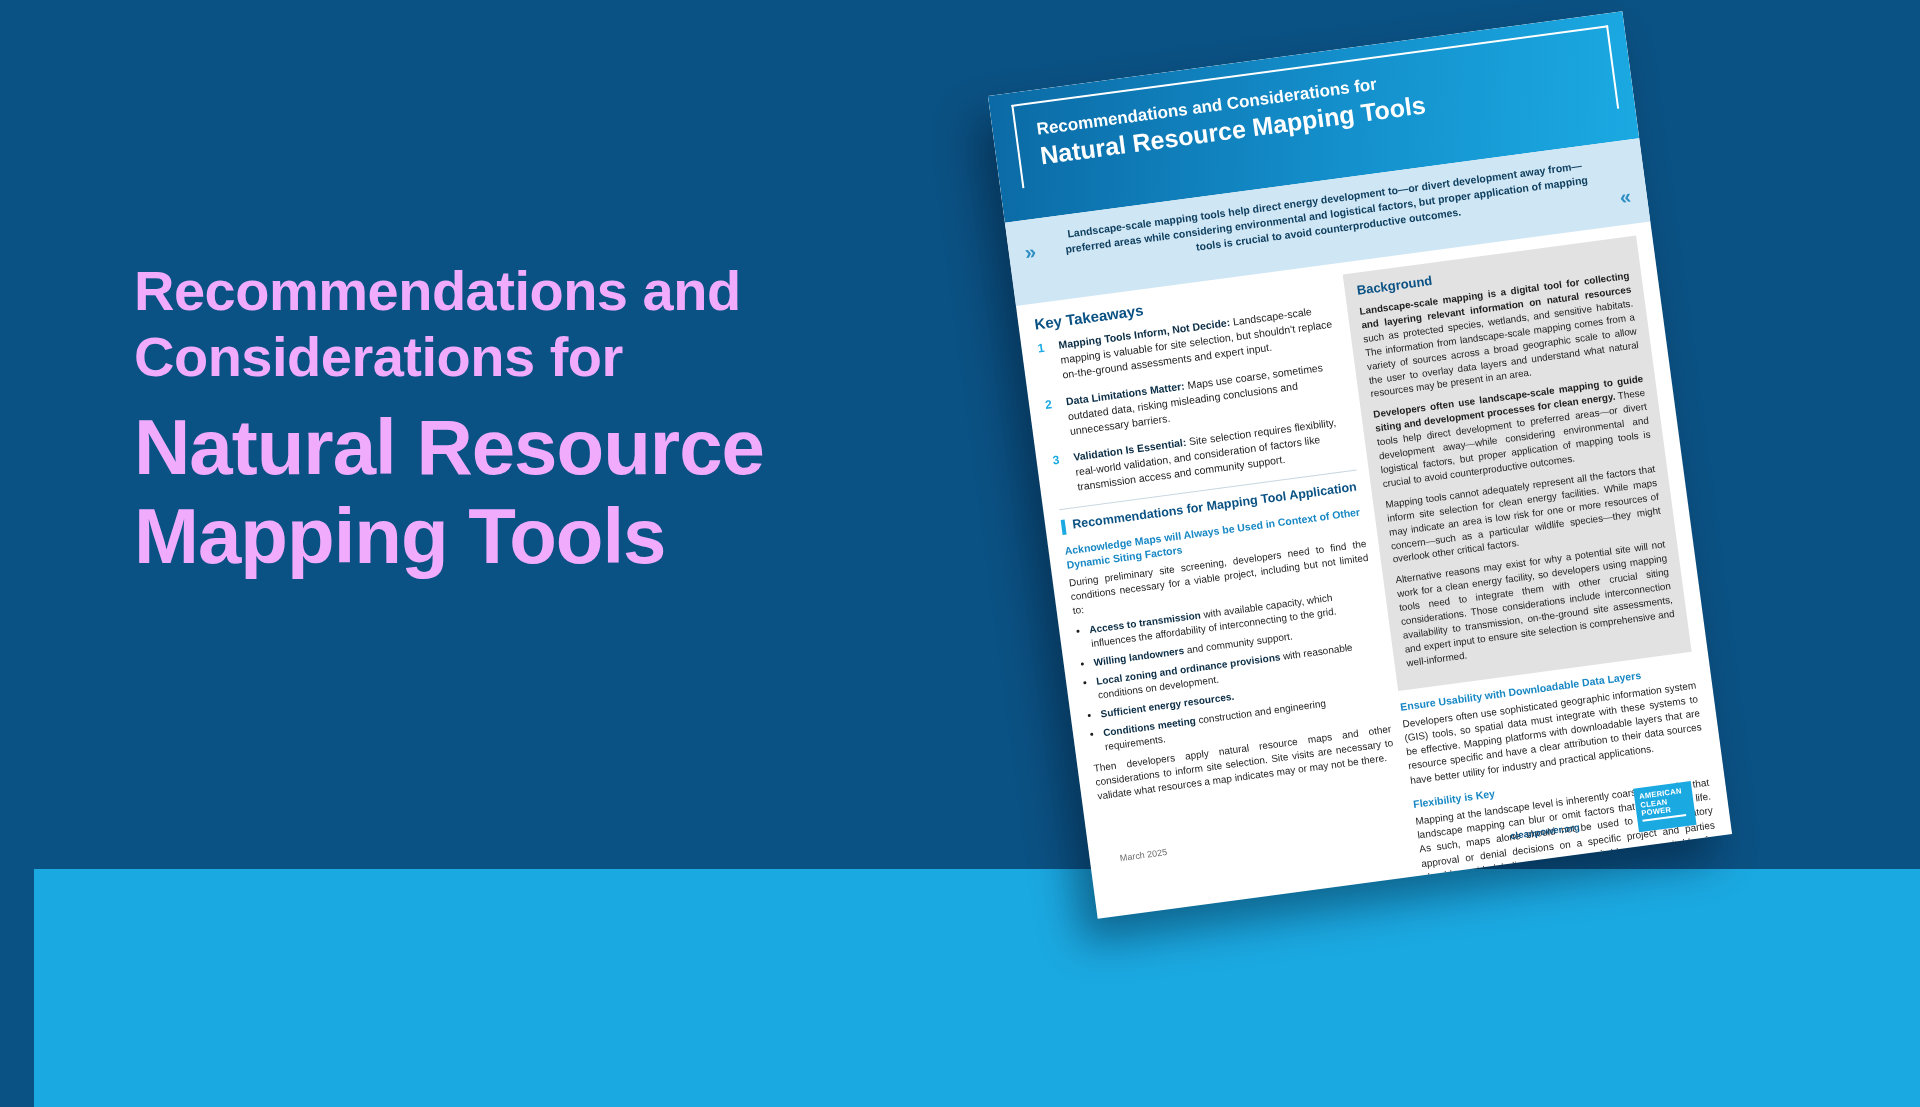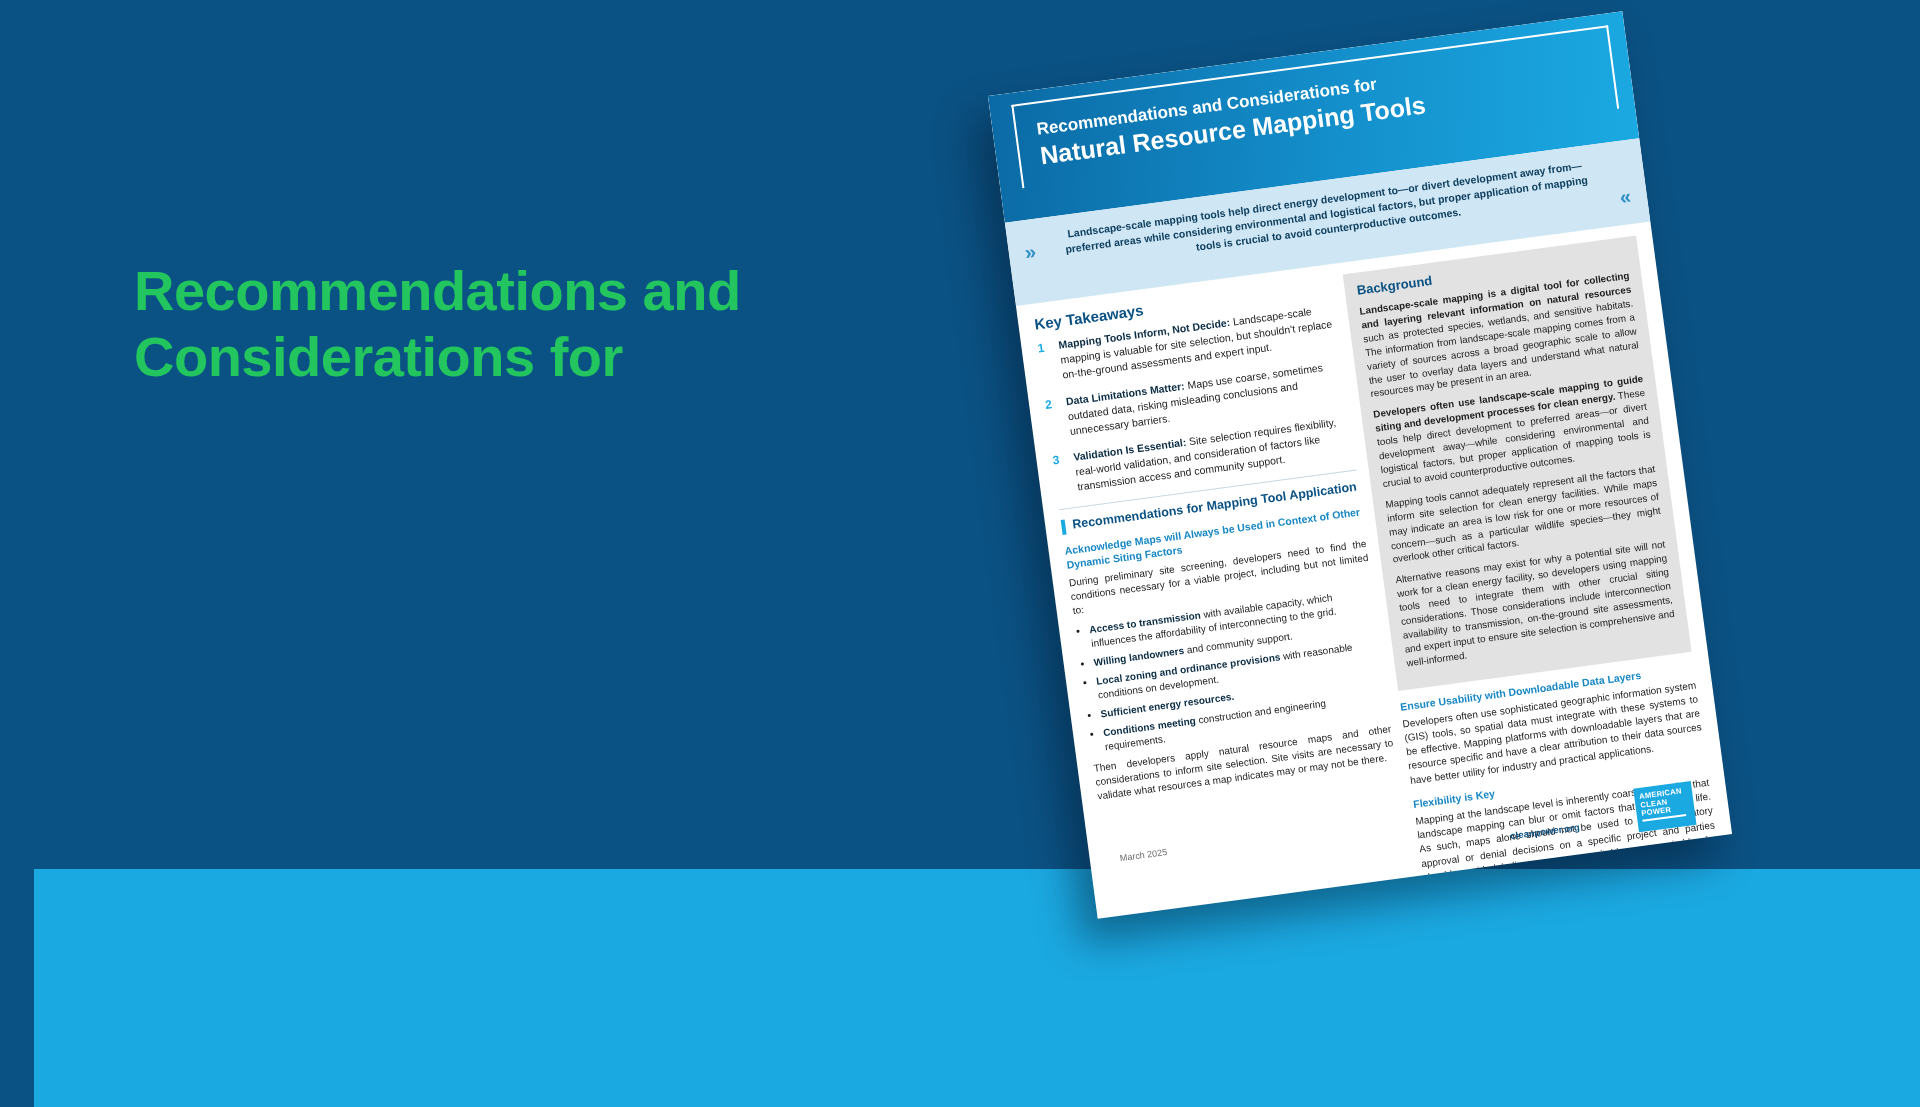--- a/index.html
+++ b/index.html
@@ -37,21 +37,21 @@
     height: 238px;
     background: #0b5284;
   }
 
   
   .title-wrap {
     position: absolute;
     left: 134px;
     top: 258px;
     width: 950px;
-    color: #22c55e;
+    color: #f0abfc;
   }
   .title-small {
     font-size: 56px;
     font-weight: bold;
     line-height: 1.17;
     letter-spacing: -0.5px;
     margin: 0 0 14px 0;
     white-space: pre-line;
   }
   .title-big {
@@ -301,20 +301,22 @@
 </head>
 <body>
 
 <div class="bg-dark"></div>
 <div class="bg-bottom-band"></div>
 <div class="bg-bottom-dark-block"></div>
 
 <div class="title-wrap">
   <h2 class="title-small">Recommendations and
 Considerations for</h2>
+  <h1 class="title-big">Natural Resource
+Mapping Tools</h1>
 </div>
 
 <div class="doc-stage">
   <div class="doc-sheet">
 
     <div class="doc-header">
       <div class="doc-header-rule"></div>
       <div class="doc-title-1">Recommendations and Considerations for</div>
       <div class="doc-title-2">Natural Resource Mapping Tools</div>
     </div>

